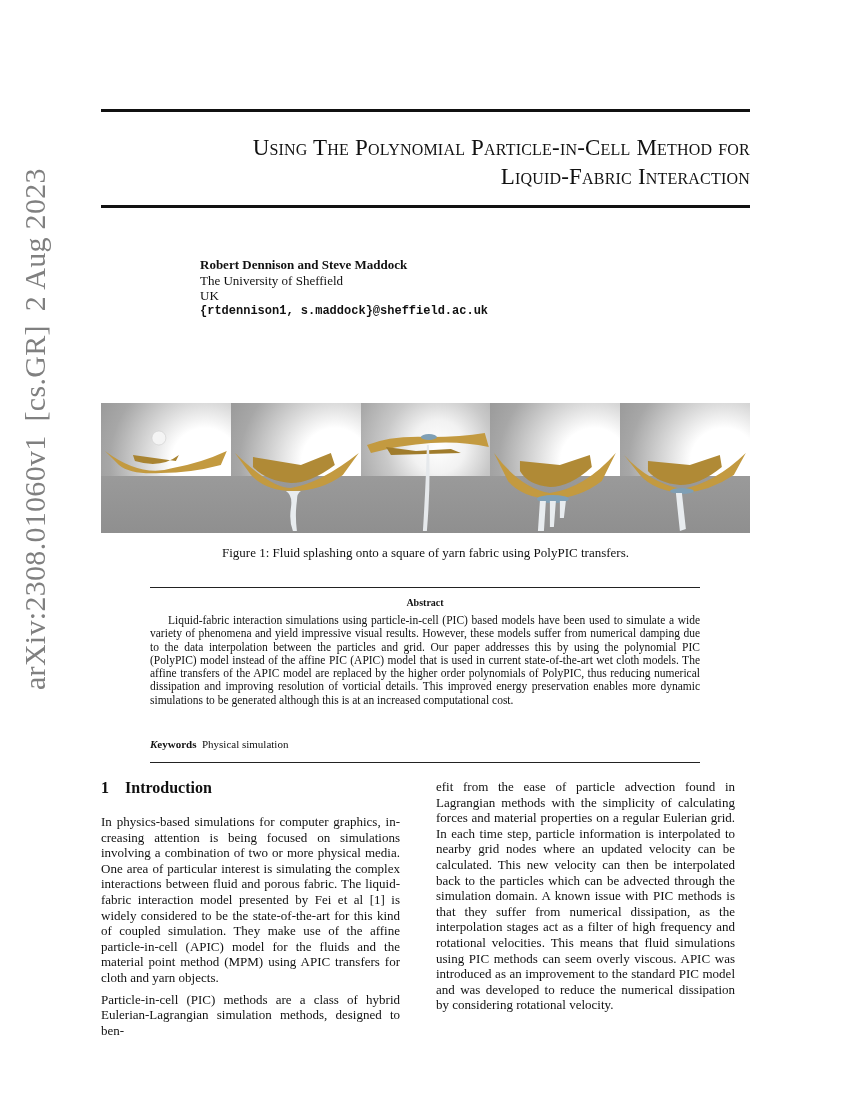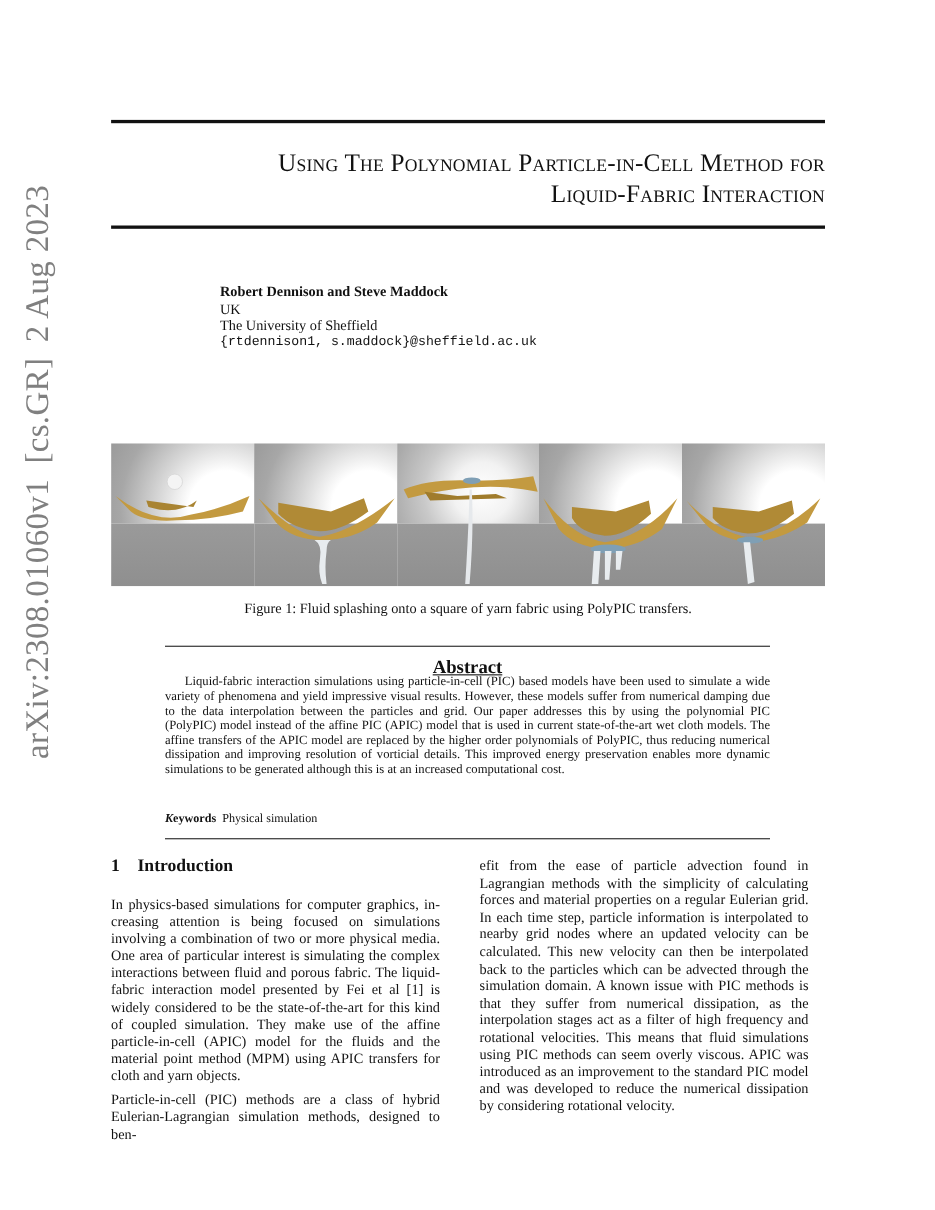--- a/index.html
+++ b/index.html
@@ -6,36 +6,36 @@
   body { width: 850px; height: 1100px; position: relative; overflow: hidden;
          font-family: "Liberation Serif", "DejaVu Serif", serif; color: #111; }
   .rule { position: absolute; left: 101px; width: 649px; background: #111; }
   .rule.top { top: 109px; height: 3px; }
   .rule.bot { top: 205px; height: 3px; }
   .title { position: absolute; left: 101px; width: 649px; top: 133px; text-align: right;
            font-size: 23px; line-height: 29px; letter-spacing: 0.2px; font-variant: small-caps; }
   .authors { position: absolute; left: 200px; width: 450px; top: 257px; 
              font-size: 13px; line-height: 15.5px; }
   .authors .names { font-weight: bold; }
-  .authors .email { font-family: "Liberation Mono", "DejaVu Sans Mono", monospace; font-size: 12px; }
+  .authors .email { font-family: "Liberation Mono", "DejaVu Sans Mono", monospace; font-size: 12px; font-weight: bold; }
   .arxiv { position: absolute; left: 18px; top: 690px; transform-origin: left top; transform: rotate(-90deg);
            font-size: 30px; color: #808080; white-space: nowrap; letter-spacing: 0.3px; }
   .arxiv span { margin-right: 14px; }
   .figure { position: absolute; left: 101px; top: 403px; width: 649px; height: 130px; display: flex; }
   .panel { position: relative; flex: 1; height: 130px; overflow: hidden; }
   .panel .sky { position: absolute; left: 0; top: 0; right: 0; height: 73px;
                 background: radial-gradient(circle at 80% 80%, #ffffff 0%, #ffffff 28%, #d9d9d9 50%, #a7a7a7 80%, #9a9a9a 100%); }
   .panel .floor { position: absolute; left: 0; right: 0; top: 73px; bottom: 0; background: linear-gradient(#9a9a9a, #8f8f8f); }
   .panel svg { position: absolute; left: 0; top: 0; width: 100%; height: 100%; }
   .caption { position: absolute; left: 101px; width: 649px; top: 545px; text-align: center; font-size: 13px; }
   .abs-rule { position: absolute; left: 150px; width: 550px; height: 1px; background: #222; }
   .abs-rule.a { top: 587px; }
   .abs-rule.b { top: 762px; }
   .abs-title { position: absolute; left: 150px; width: 550px; top: 597px; text-align: center;
-               font-weight: bold; font-size: 17px; text-decoration: underline; }
+               font-weight: bold; font-size: 10px; }
   .abs-text { position: absolute; left: 150px; width: 550px; top: 614px; font-size: 11.5px;
               line-height: 13.3px; text-align: justify; text-indent: 18px; }
   .keywords { position: absolute; left: 150px; width: 550px; top: 738px; font-size: 11px; }
   .kw-label { font-weight: bold; }
   .kw-label .k { font-style: italic; }
   .section-head { position: absolute; left: 101px; top: 779px; font-size: 16px; font-weight: bold; }
   .section-head .num { display: inline-block; width: 24px; }
   .col { position: absolute; width: 315px; font-size: 13px; line-height: 15.6px; text-align: justify; hyphens: manual; }
   .col.left { left: 101px; top: 814px; }
   .col.right { left: 436px; top: 779px; }
@@ -50,22 +50,22 @@
 
 <div class="rule top"></div>
 <div class="title">
   <div>Using The Polynomial Particle-in-Cell Method for</div>
   <div>Liquid-Fabric Interaction</div>
 </div>
 <div class="rule bot"></div>
 
 <div class="authors">
   <div class="names">Robert Dennison and Steve Maddock</div>
+  <div>The University of Sheffield</div>
   <div>UK</div>
-  <div>The University of Sheffield</div>
   <div class="email">{rtdennison1, s.maddock}@sheffield.ac.uk</div>
 </div>
 
 <div class="figure">
 
   <div class="panel">
     <div class="sky"></div>
       <div class="floor"></div>
     <svg viewBox="0 0 130 130" preserveAspectRatio="none">
       <circle cx="58" cy="35" r="7" fill="#f4f4f4" stroke="#cfcfcf" stroke-width="0.6"></circle>

